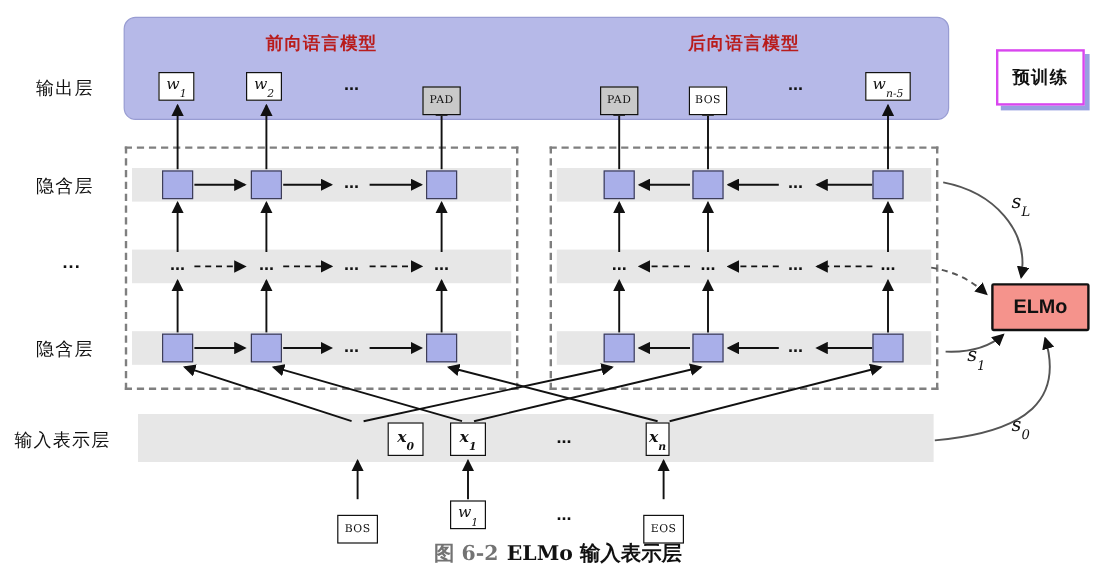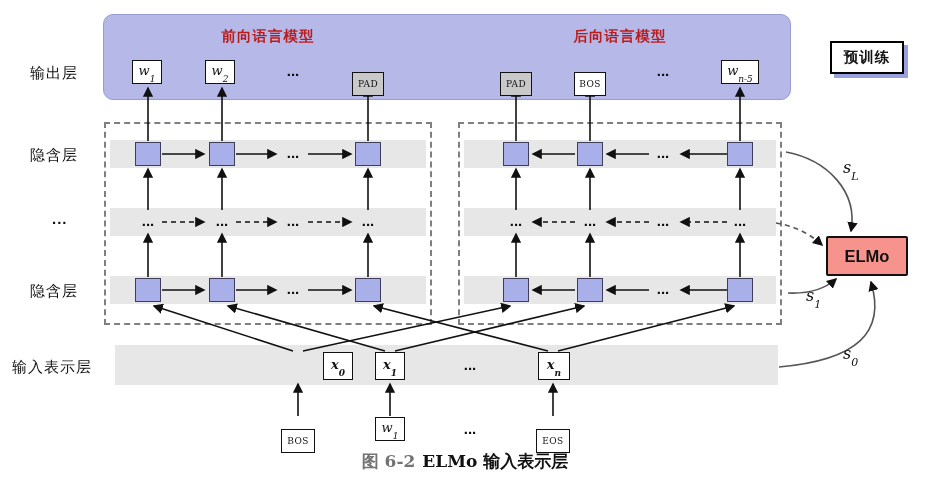--- a/index.html
+++ b/index.html
@@ -32,22 +32,22 @@
   .caps { font-family:"DejaVu Serif", serif; font-size:9px; letter-spacing:0.4px; color:#111;margin-top:12px; }
   .math { font-family:"DejaVu Serif", serif; font-style:italic; font-size:13px; color:#111; }
   .math sub, .slabel sub { font-size:9px; font-style:italic; position:relative; bottom:-3px; line-height:1; }
   .math.bold { font-weight:bold; }
 
   .bluebox { position:absolute; width:26px; height:24px; background:#a9afe9; border:1.3px solid #3e3e58; z-index:3; }
   .dots { position:absolute; width:30px; height:18px; line-height:16px; text-align:center;
     font-size:15px; font-weight:bold; color:#111; z-index:3; }
 
   
-  .pretrain { position:absolute; left:830px; top:41px; width:74px; height:33px; background:#fff;
-    border:2px solid #000000; box-shadow:4px 4px 0 #98a0e0; display:flex; align-items:center; justify-content:center;
+  .pretrain { position:absolute; left:830px; top:41px; width:74px; height:47px; background:#fff;
+    border:2px solid #d946ef; box-shadow:4px 4px 0 #98a0e0; display:flex; align-items:center; justify-content:center;
     font-weight:bold; font-size:14.5px; z-index:3; letter-spacing:1px; }
   .elmo { position:absolute; left:826px; top:236px; width:82px; height:40px; background:#f5938c;
     border:2px solid #111; border-radius:2px; display:flex; align-items:center; justify-content:center;
     font-weight:bold; font-size:16.5px; z-index:3; }
   .slabel { position:absolute; font-family:"DejaVu Serif", serif; font-style:italic; font-size:16px; color:#111; z-index:3; }
   .slabel sub { font-size:11px; }
 
   
   .caption { position:absolute; left:300px; top:450px; width:330px; text-align:center;
     font-family:"DejaVu Serif", serif; font-size:17px; font-weight:bold; color:#111; z-index:3; }
@@ -199,21 +199,21 @@
   <div class="dots" style="left:648px; top:281px;">...</div>
   <div class="bluebox" style="left:727px; top:278px;"></div>
 
   <div class="tok" style="left:283px; top:352px; width:30px; height:28px;margin-left:40px;">
     <span class="math bold"><span>x</span><sub>0</sub></span>
   </div>
   <div class="tok" style="left:375px; top:352px; width:30px; height:28px;text-align:center;">
     <span class="math bold"><span>x</span><sub>1</sub></span>
   </div>
   <div class="dots" style="left:455px; top:357px;">...</div>
-  <div class="tok" style="left:538px; top:352px; width:32px; height:28px;">
+  <div class="tok" style="left:538px; top:352px; width:20px; height:28px;">
     <span class="math bold"><span>x</span><sub>n</sub></span>
   </div>
 
   <div class="tok caps" style="left:281px; top:417px; width:34px;">BOS</div>
   <div class="tok" style="left:375px; top:417px; width:30px;">
     <span class="math"><span>w</span><sub>1</sub></span>
   </div>
   <div class="dots" style="left:455px; top:421px;">...</div>
   <div class="tok caps" style="left:536px; top:417px; width:34px;">EOS</div>
 

